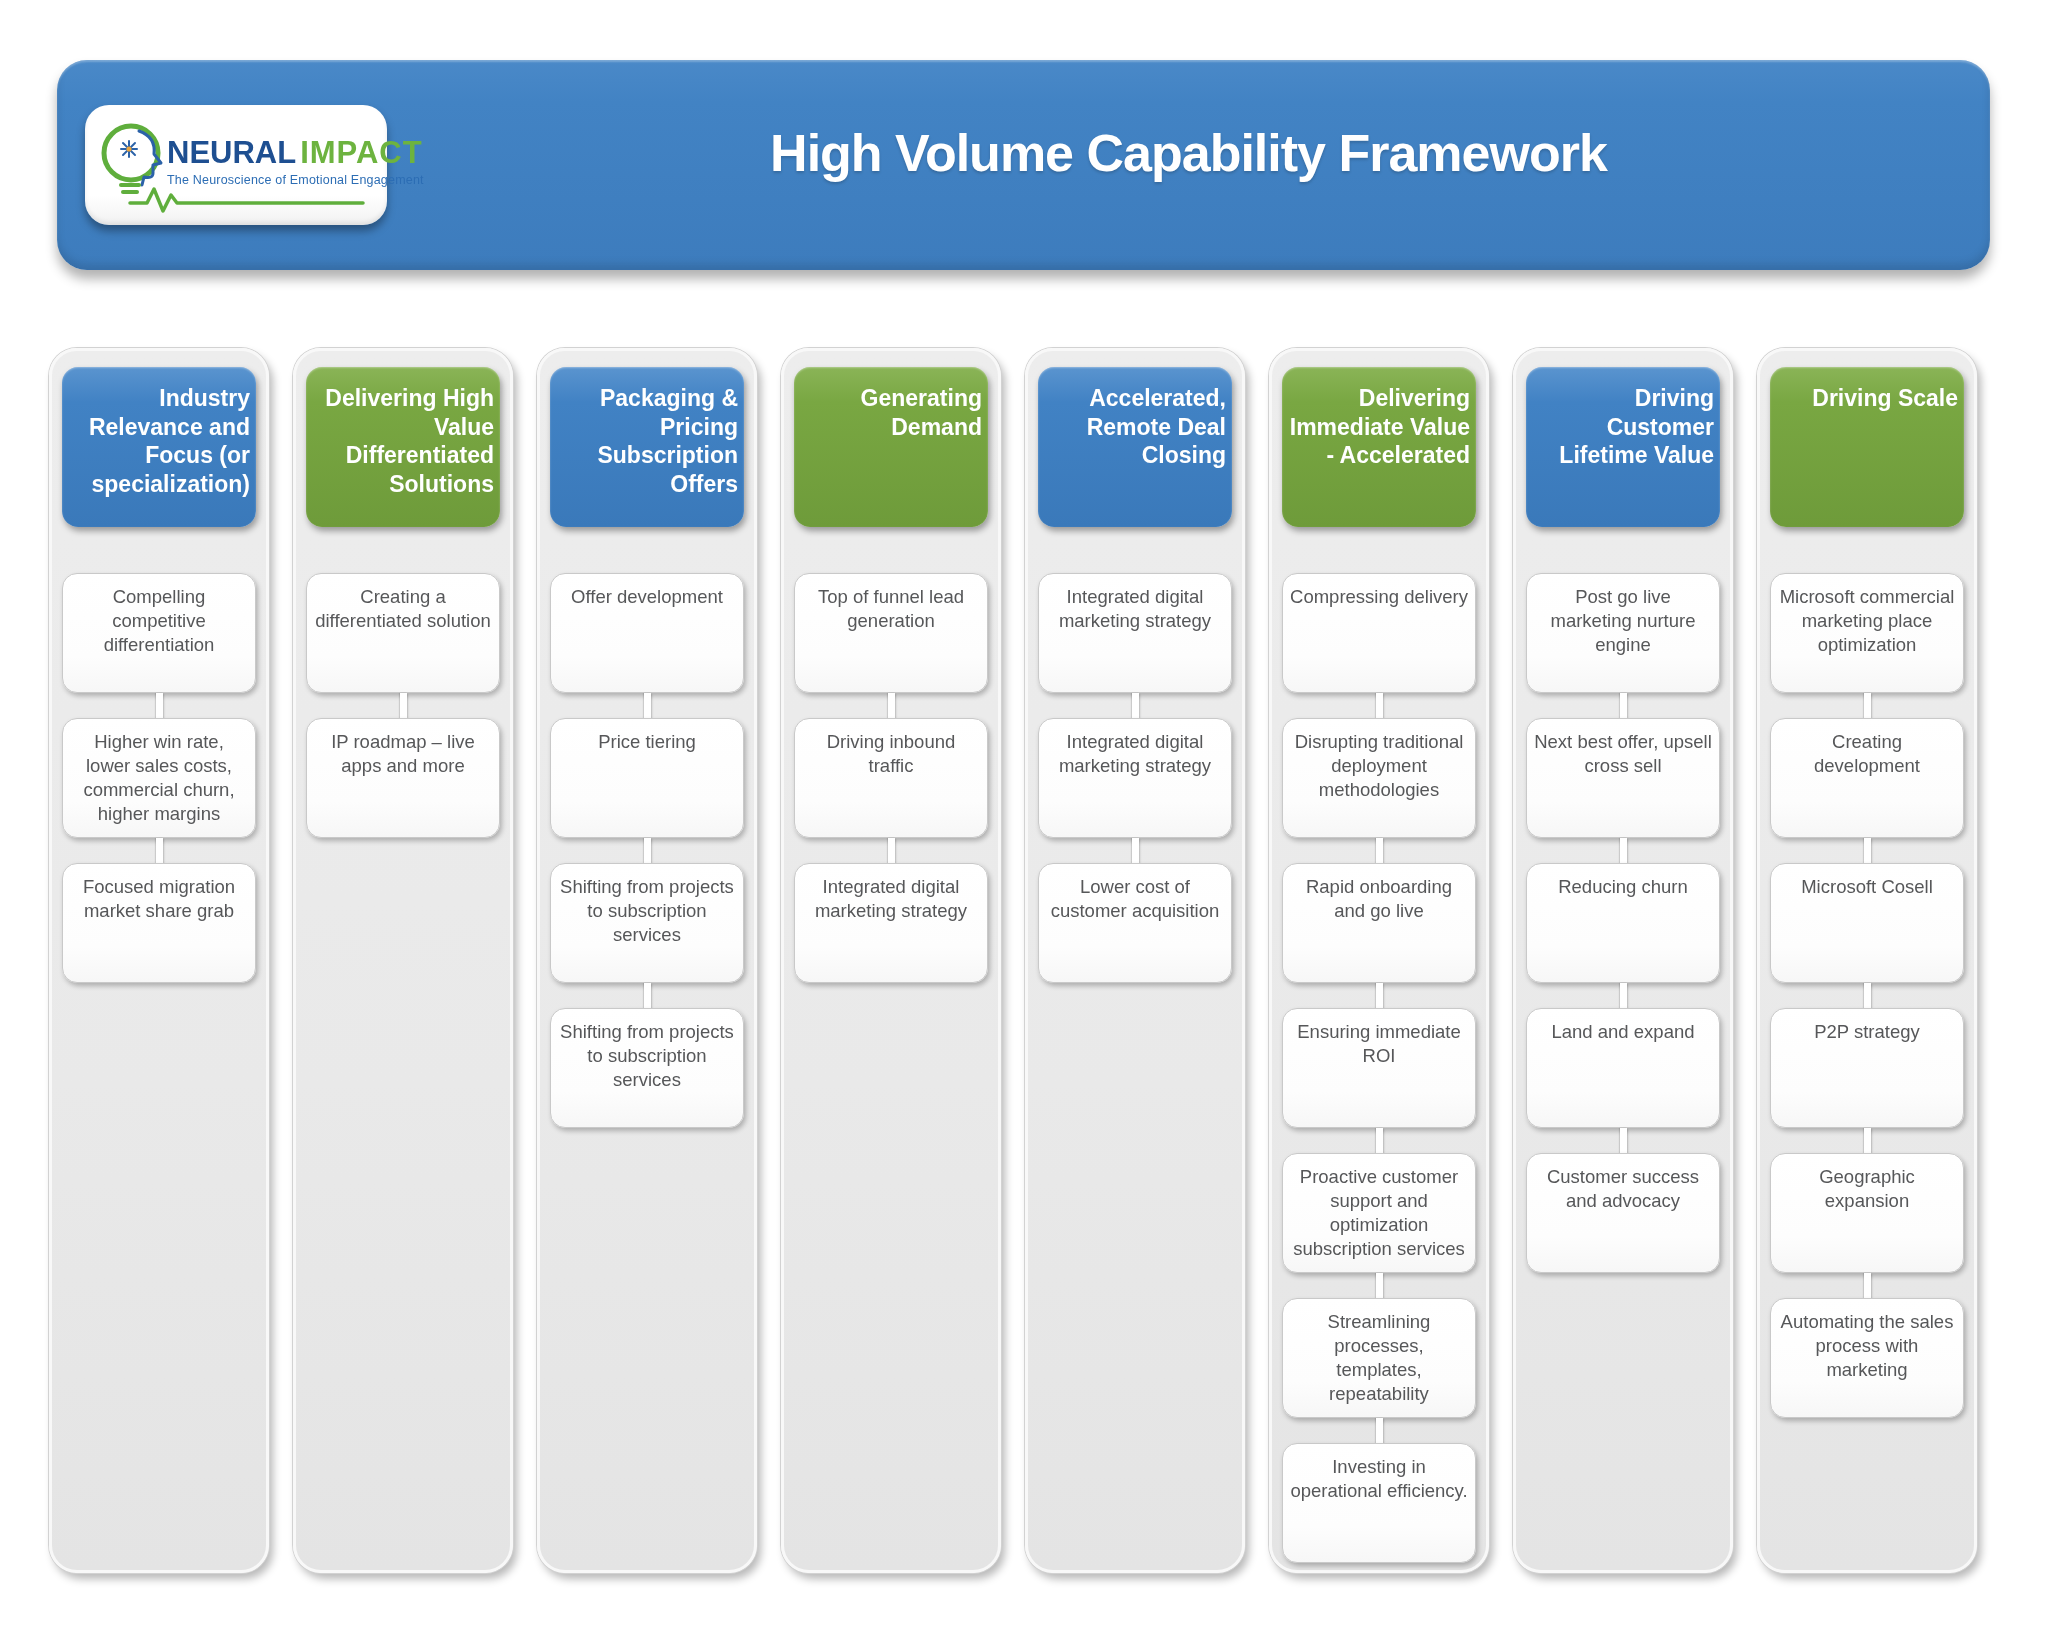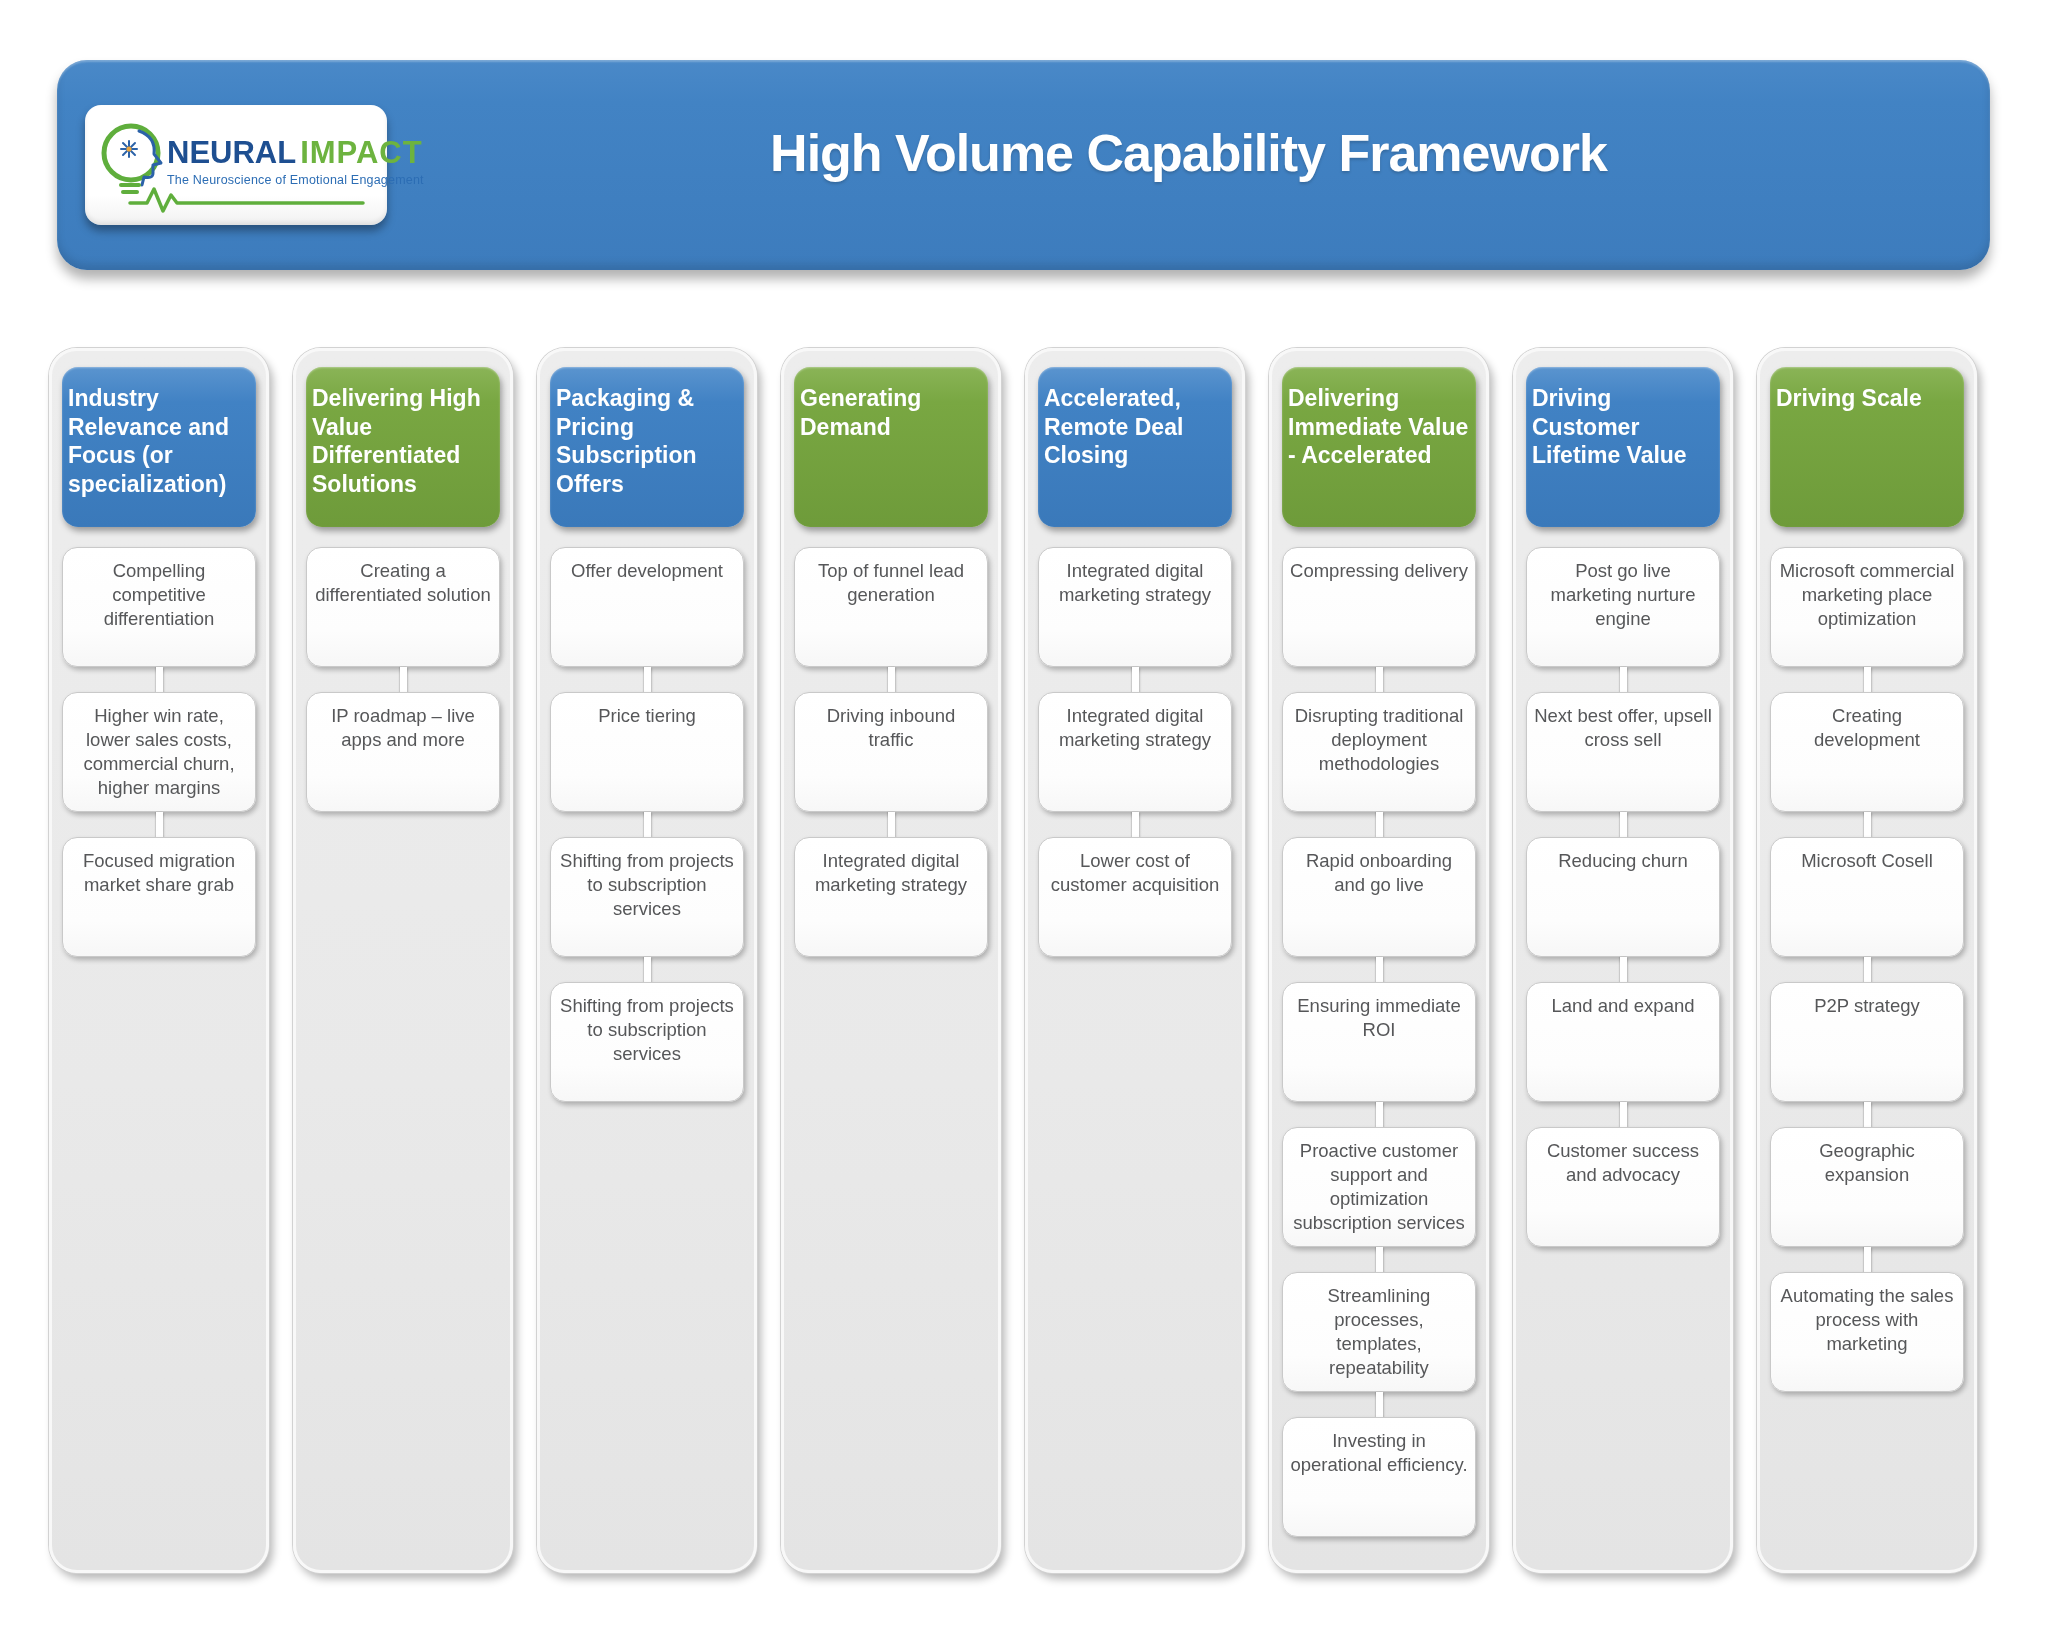--- a/index.html
+++ b/index.html
@@ -11,21 +11,21 @@
   #banner {
     position:absolute; left:57px; top:60px; width:1933px; height:210px;
     background:linear-gradient(180deg,#4a89c8 0%, #4283c4 20%, #3d7cbd 100%);
     border-radius:30px;
     box-shadow: 0 9px 12px rgba(0,0,0,.30), inset 0 -6px 8px rgba(0,0,0,.12), inset 0 2px 2px rgba(255,255,255,.28);
     display:flex; align-items:center;
   }
   #logo {
     position:relative; margin-left:28px; width:302px; height:120px; flex:0 0 auto;
     background:linear-gradient(180deg,#ffffff 75%, #f2f2f2 100%);
-    border-radius:16px;
+    border-radius:24px;
     box-shadow: 0 6px 9px rgba(0,0,0,.35), inset 0 -3px 4px rgba(0,0,0,.08);
   }
   #logo svg { position:absolute; left:10px; top:6px; }
   .logo-text { position:absolute; left:82px; top:30px; white-space:nowrap; }
   .logo-neural { font-size:31px; font-weight:bold; color:#1e4f91; letter-spacing:0px; }
   .logo-impact { font-size:31px; font-weight:bold; color:#6db33f; letter-spacing:1px; margin-left:4px; }
   .logo-tagline { font-size:12.5px; color:#2c6db4; margin-top:2px; letter-spacing:.2px; }
   #title {
     flex:1; text-align:center; position:relative; top:-12px;
     color:#ffffff; font-size:52px; font-weight:bold; letter-spacing:-1px;
@@ -35,22 +35,22 @@
   
   #columns { position:absolute; left:49px; top:348px; display:flex; gap:24px; }
   .col {
     width:220px; height:1225px; flex:0 0 auto;
     background:linear-gradient(180deg,#ededed 0%, #e9e9e9 60%, #e4e4e4 100%);
     border:3px solid #f8f8f8; border-radius:28px;
     box-shadow: 0 0 0 1px #d2d2d2, 4px 6px 8px rgba(0,0,0,.28);
     padding:16px 10px;
   }
   .head {
-    height:160px; border-radius:16px; margin-bottom:20px;
-    color:#ffffff; font-size:23px; font-weight:bold; line-height:1.24; text-align:left;
+    height:160px; border-radius:16px; margin-bottom:46px;
+    color:#ffffff; font-size:23px; font-weight:bold; line-height:1.24; text-align:right;
     padding:17px 6px 0;
     box-shadow: 2px 4px 6px rgba(0,0,0,.35), inset 0 1px 2px rgba(255,255,255,.35);
   }
   .head.blue  { background:linear-gradient(180deg,#5a94cf 0%, #4182c4 22%, #3a79ba 100%); }
   .head.green { background:linear-gradient(180deg,#8ab457 0%, #79a742 22%, #6e9b3a 100%); }
   .item {
     height:120px; border-radius:15px;
     background:linear-gradient(180deg,#ffffff 0%, #fdfdfd 70%, #f7f7f7 100%);
     border:1px solid #c9c9c9;
     box-shadow: 2px 3px 5px rgba(0,0,0,.25);

